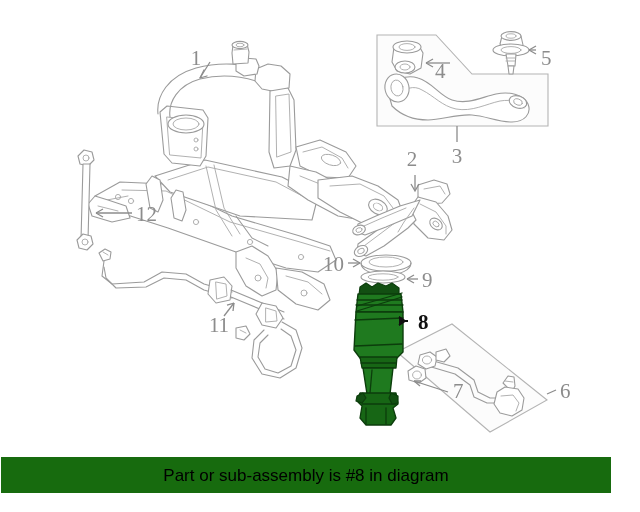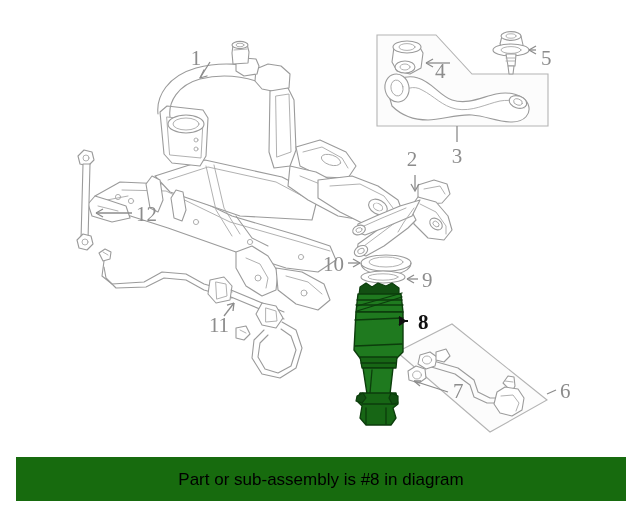--- a/index.html
+++ b/index.html
@@ -22,24 +22,24 @@
   #diagram-svg {
     position: absolute;
     left: 0;
     top: 0;
     width: 640px;
     height: 450px;
     display: block;
   }
   .notice-banner {
     position: absolute;
-    left: 16px;
+    left: 1px;
     top: 457px;
     width: 610px;
-    height: 44px;
+    height: 36px;
     background: #176b0e;
     display: flex;
     flex-direction: column;
     align-items: center;
     justify-content: center;
     box-sizing: border-box;
   }
   .notice-line {
     color: #000000;
     font-family: "Liberation Sans", sans-serif;

